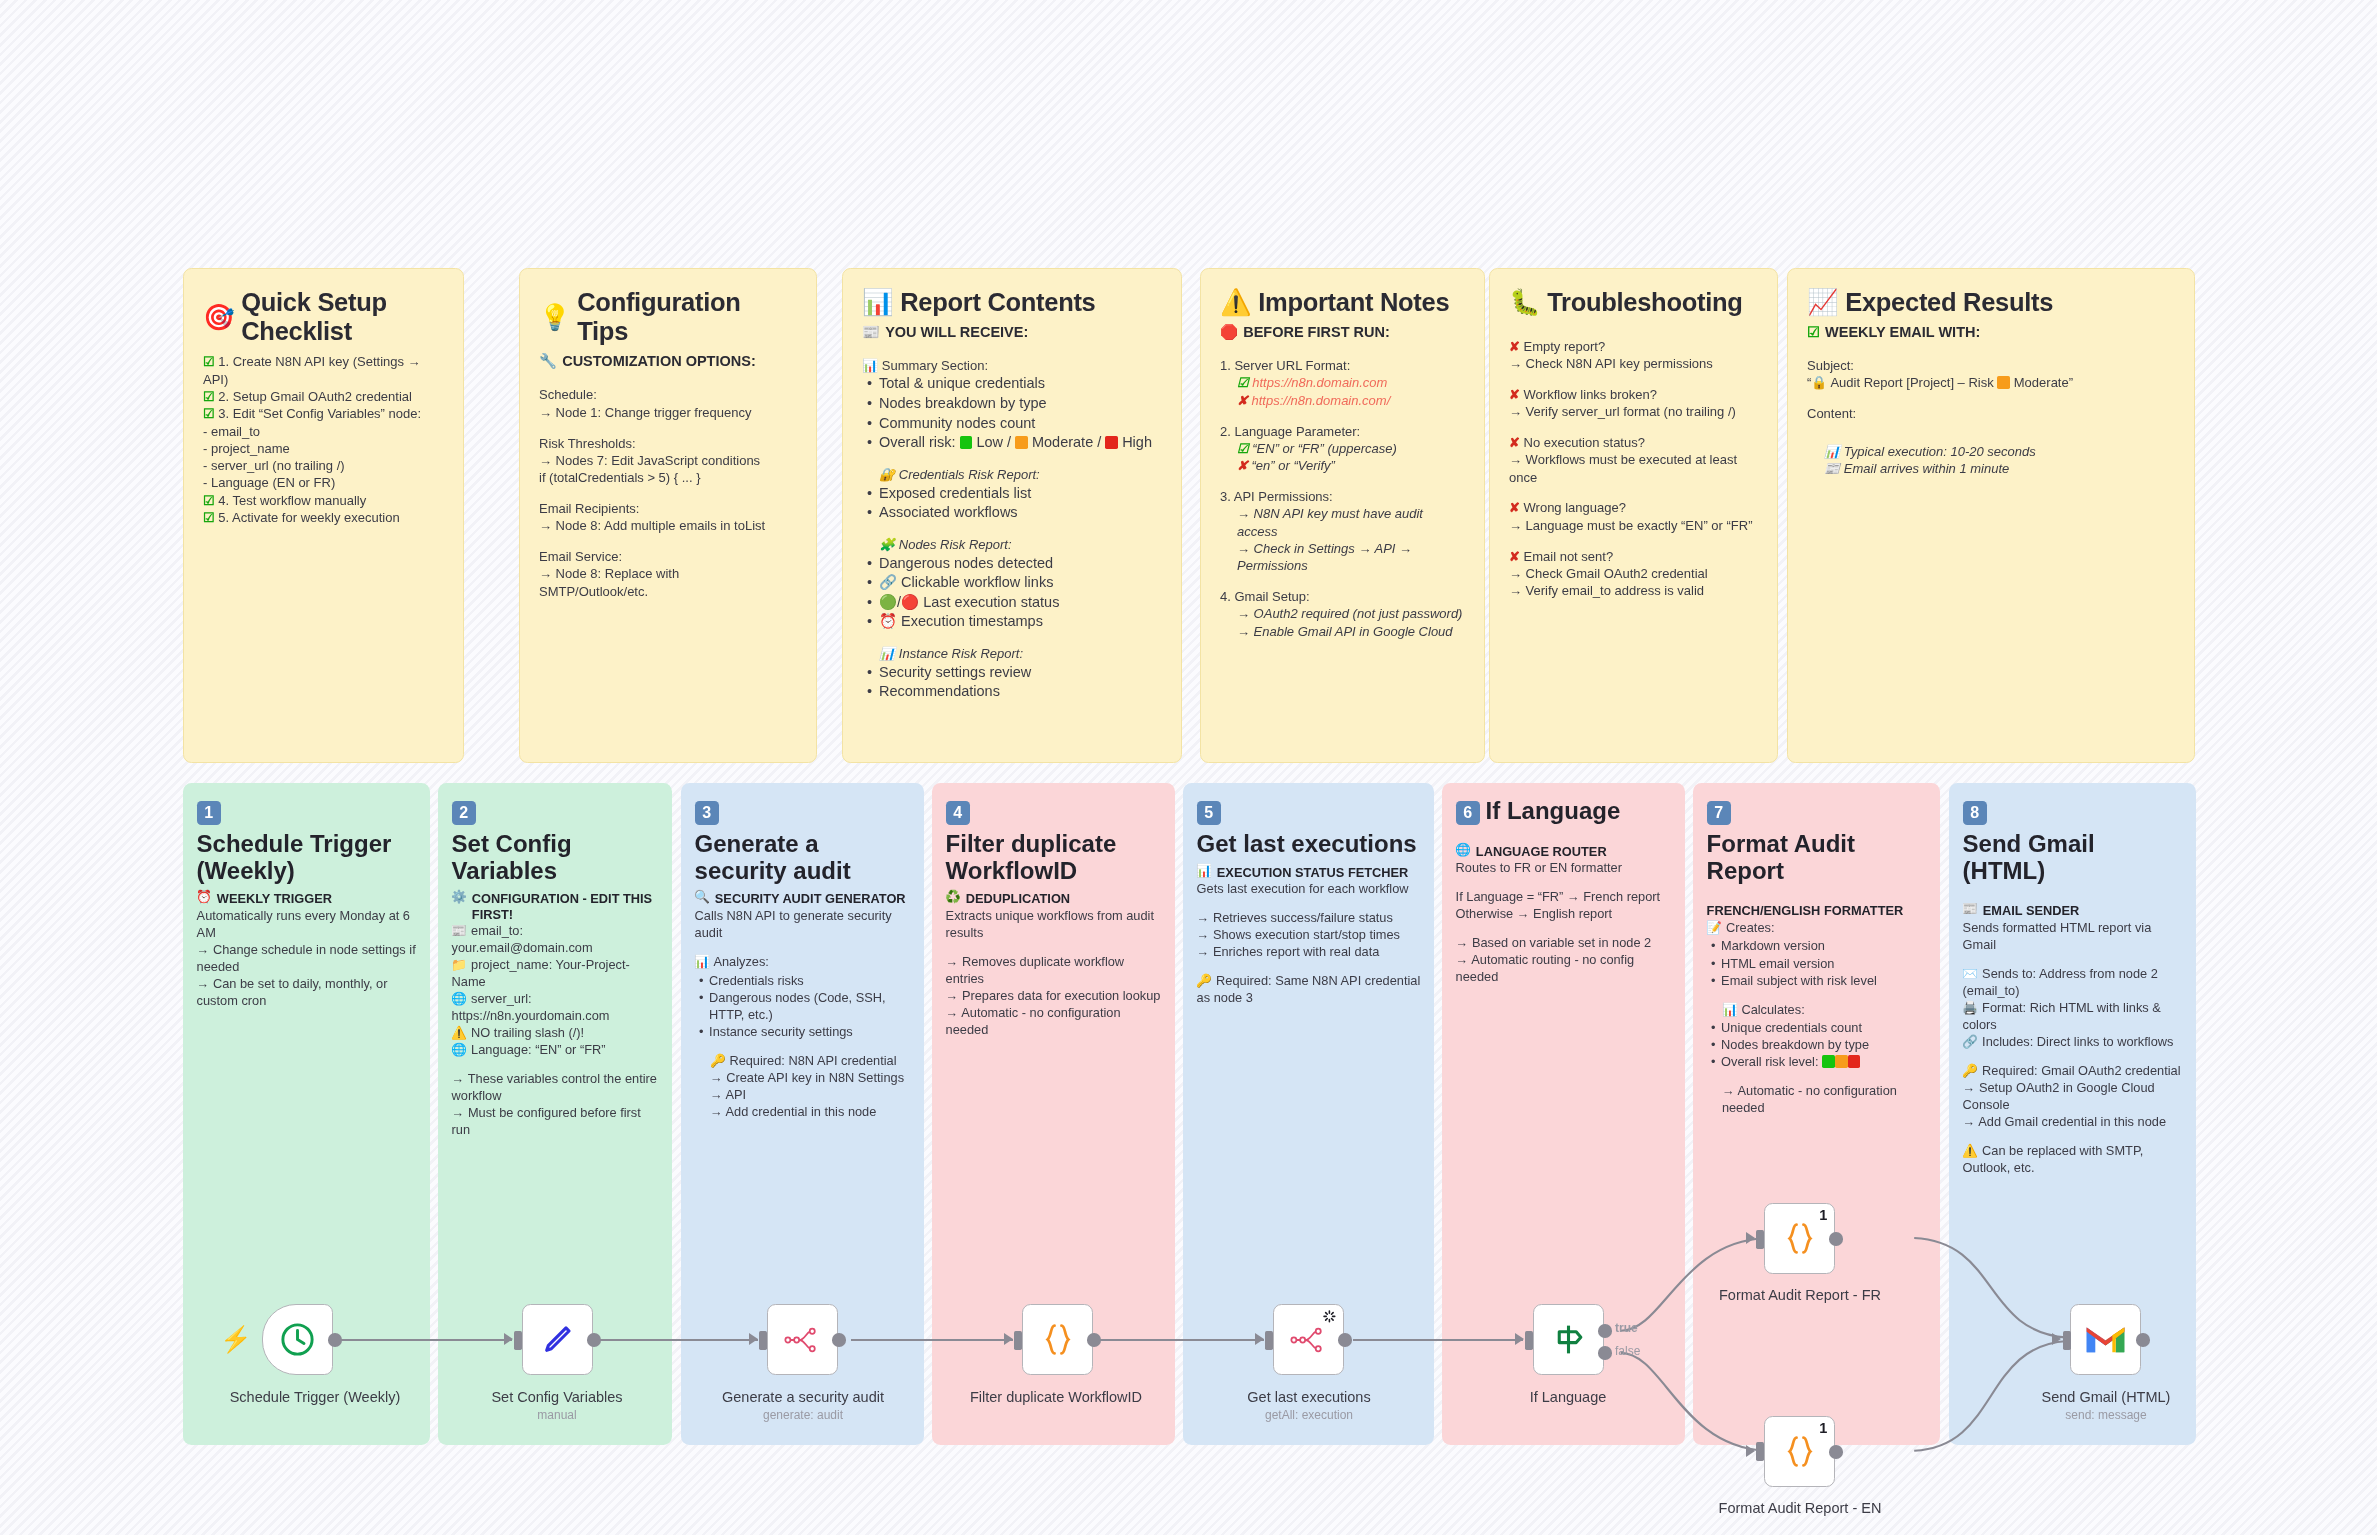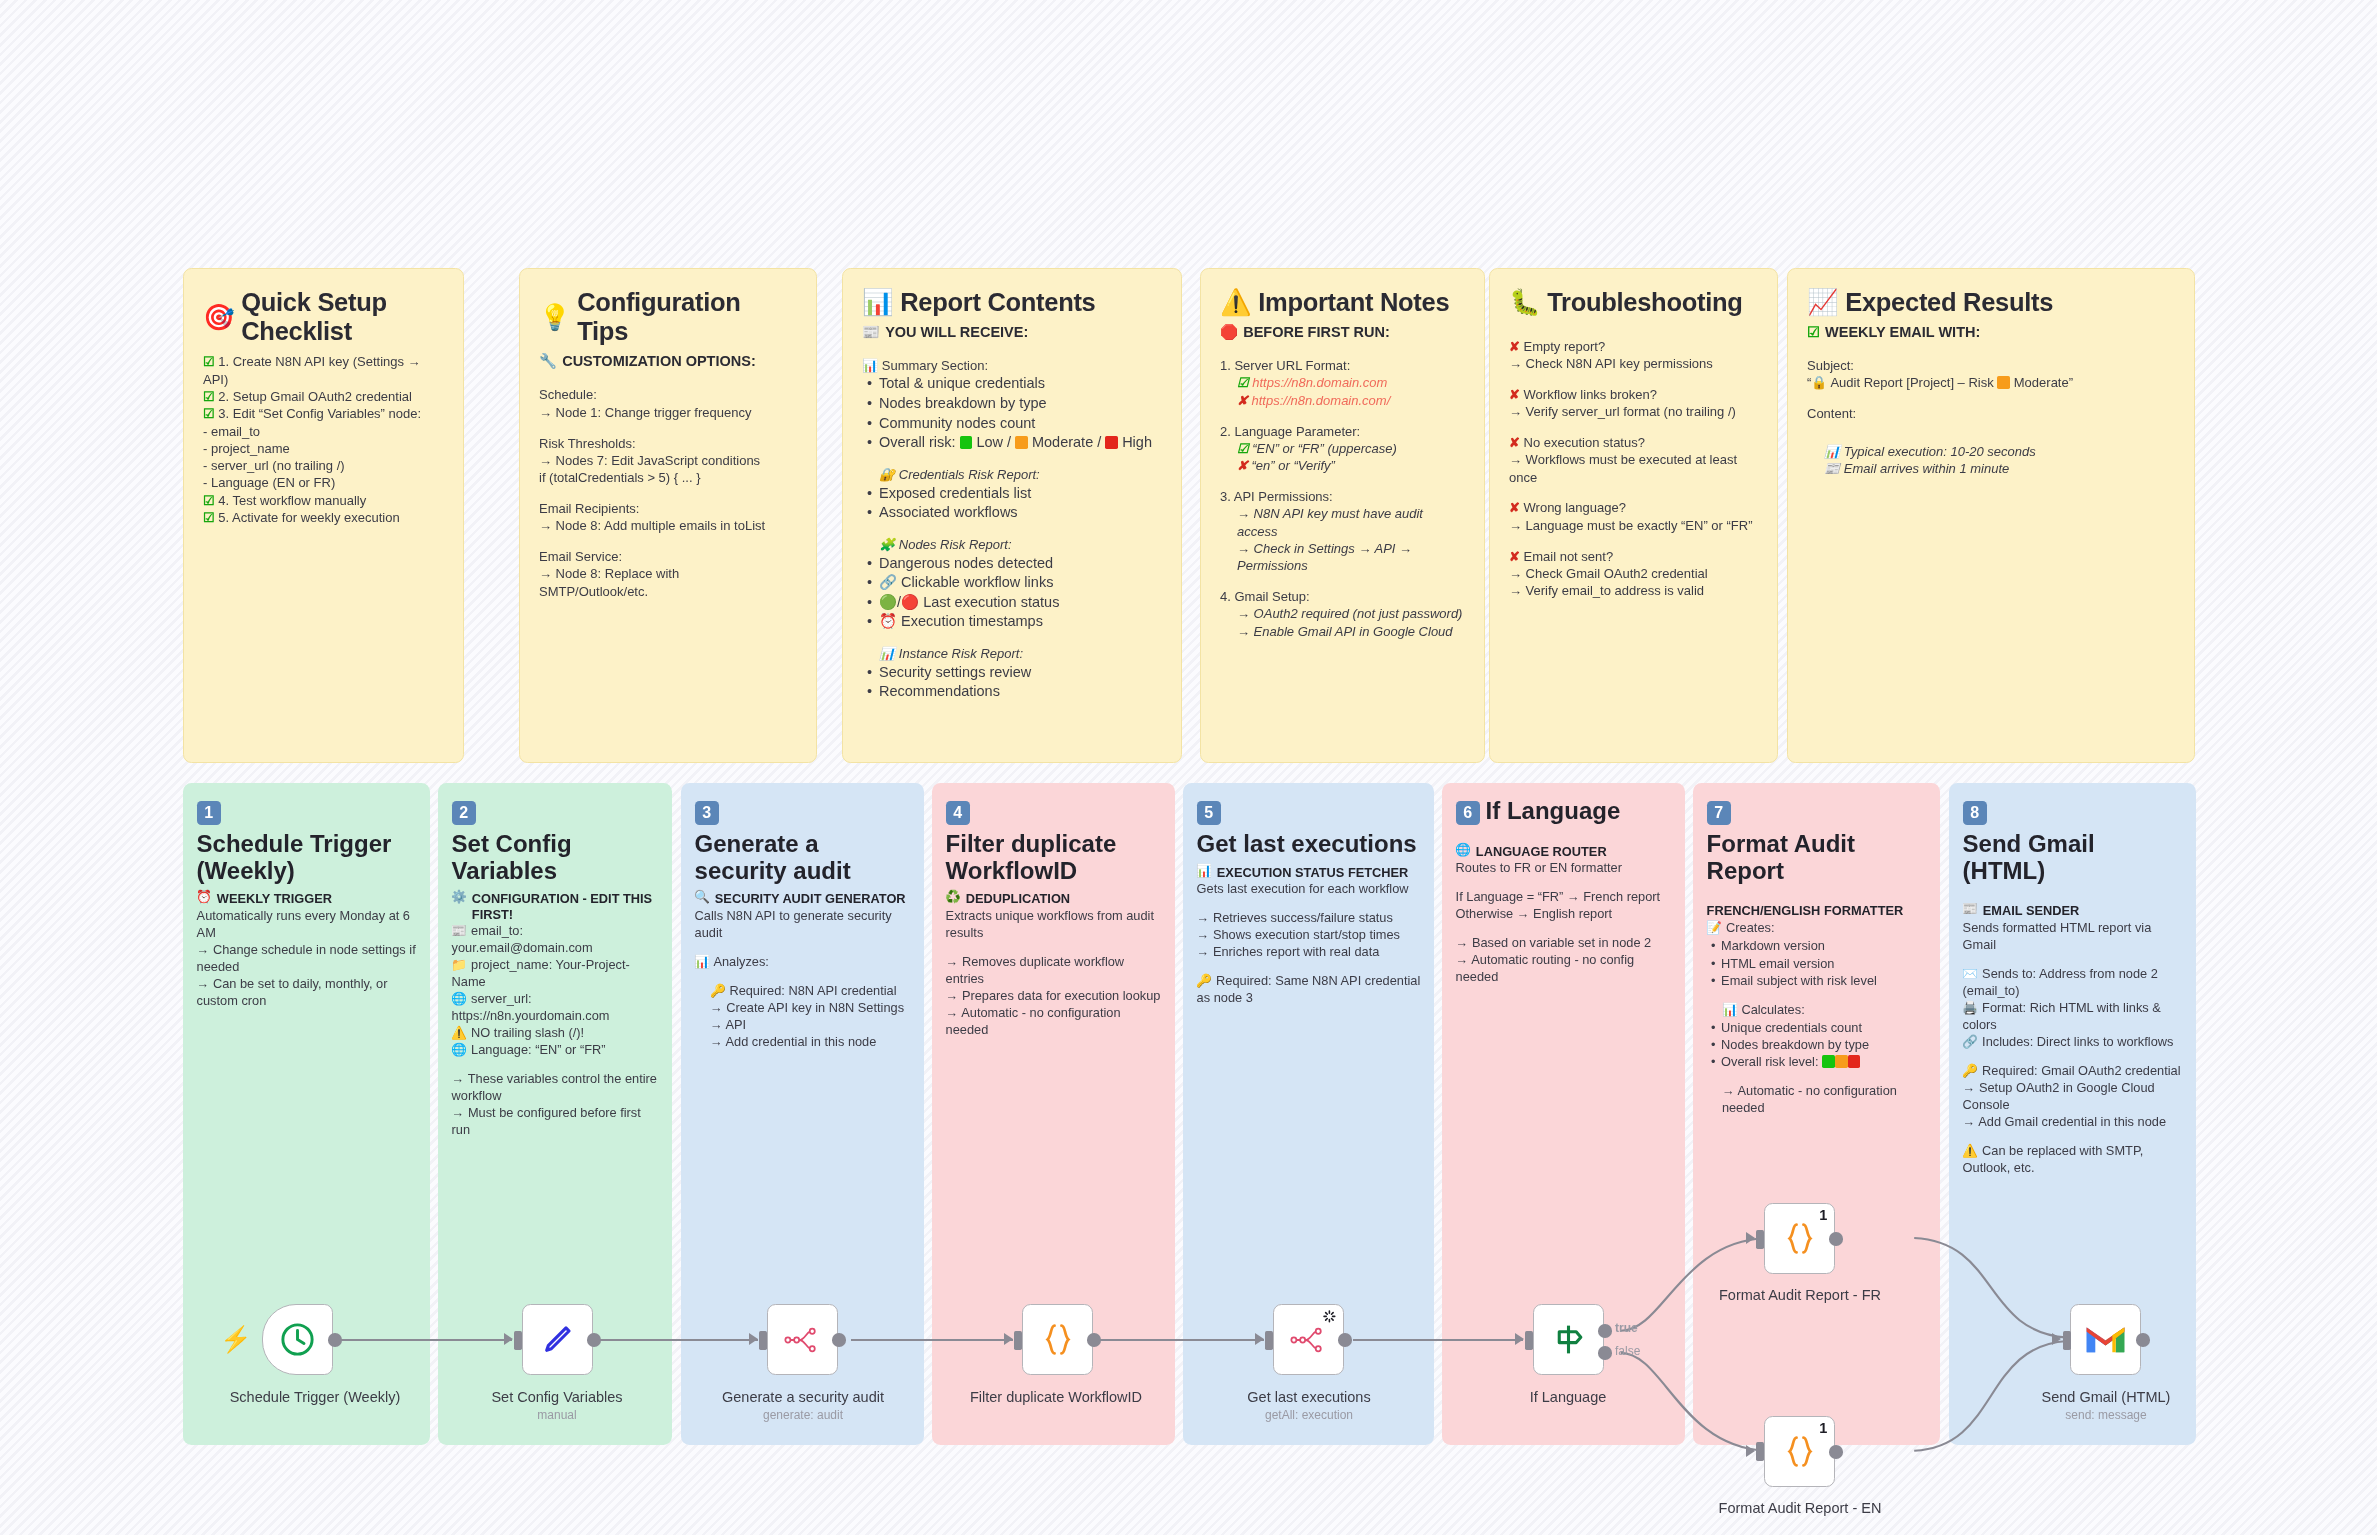--- a/index.html
+++ b/index.html
@@ -381,20 +381,25 @@
   <div class="sub">
     <span class="em">🔍</span>
     <span>SECURITY AUDIT GENERATOR</span>
   </div>
   <div class="ln">Calls N8N API to generate security audit</div>
   <div class="gap"></div>
   <div class="ln">
     <span class="em">📊</span>
     <span>Analyzes:</span>
   </div>
+  <ul>
+    <li>Credentials risks</li>
+    <li>Dangerous nodes (Code, SSH, HTTP, etc.)</li>
+    <li>Instance security settings</li>
+  </ul>
   <div class="gap"></div>
   <div class="ln indent">
     <span class="em">🔑</span>
     <span>Required: N8N API credential</span>
   </div>
   <div class="ln indent">→ Create API key in N8N Settings → API</div>
   <div class="ln indent">→ Add credential in this node</div>
 </div>
 
 <div class="lane pink" style="left:932px; width:243px;">

